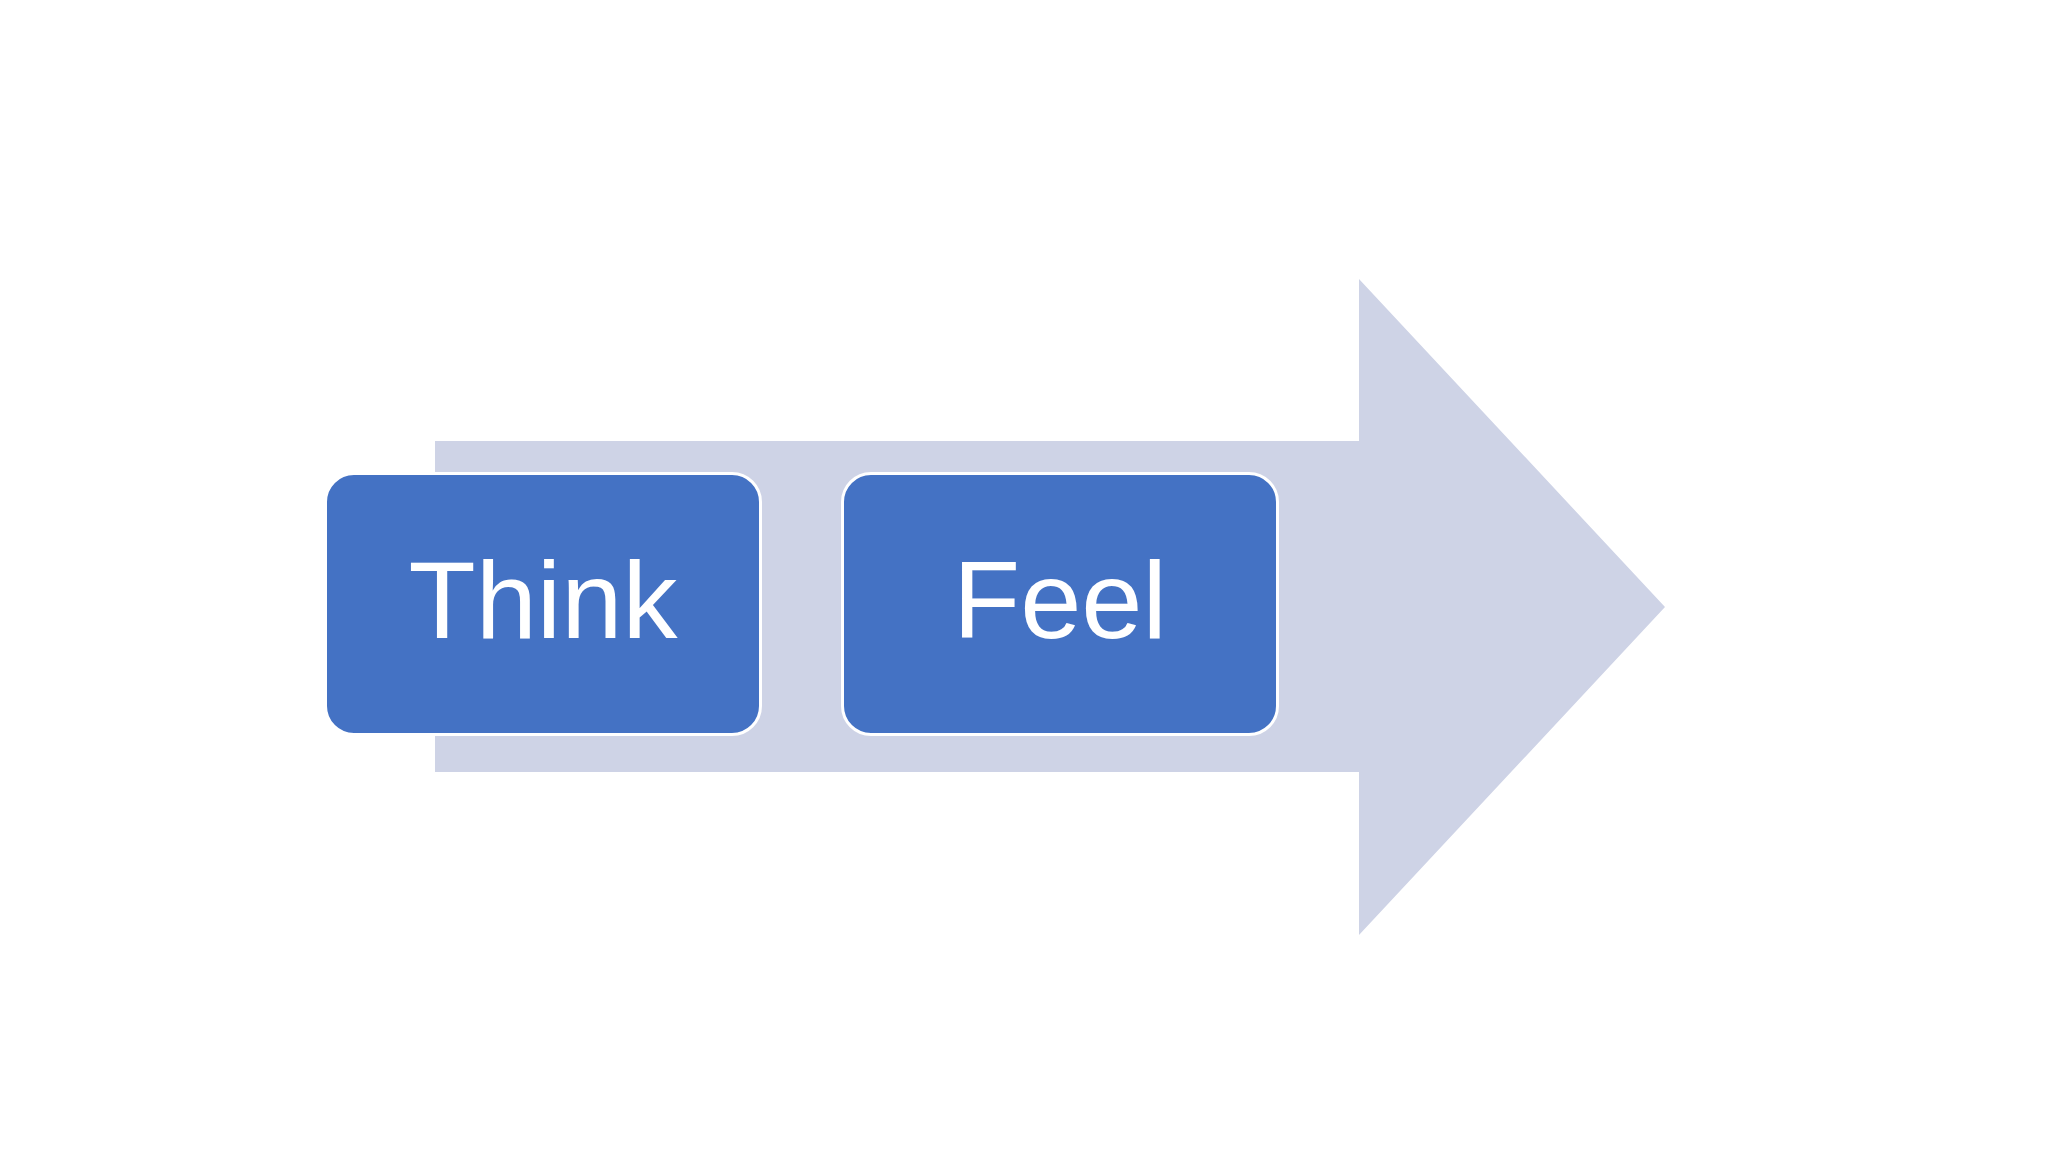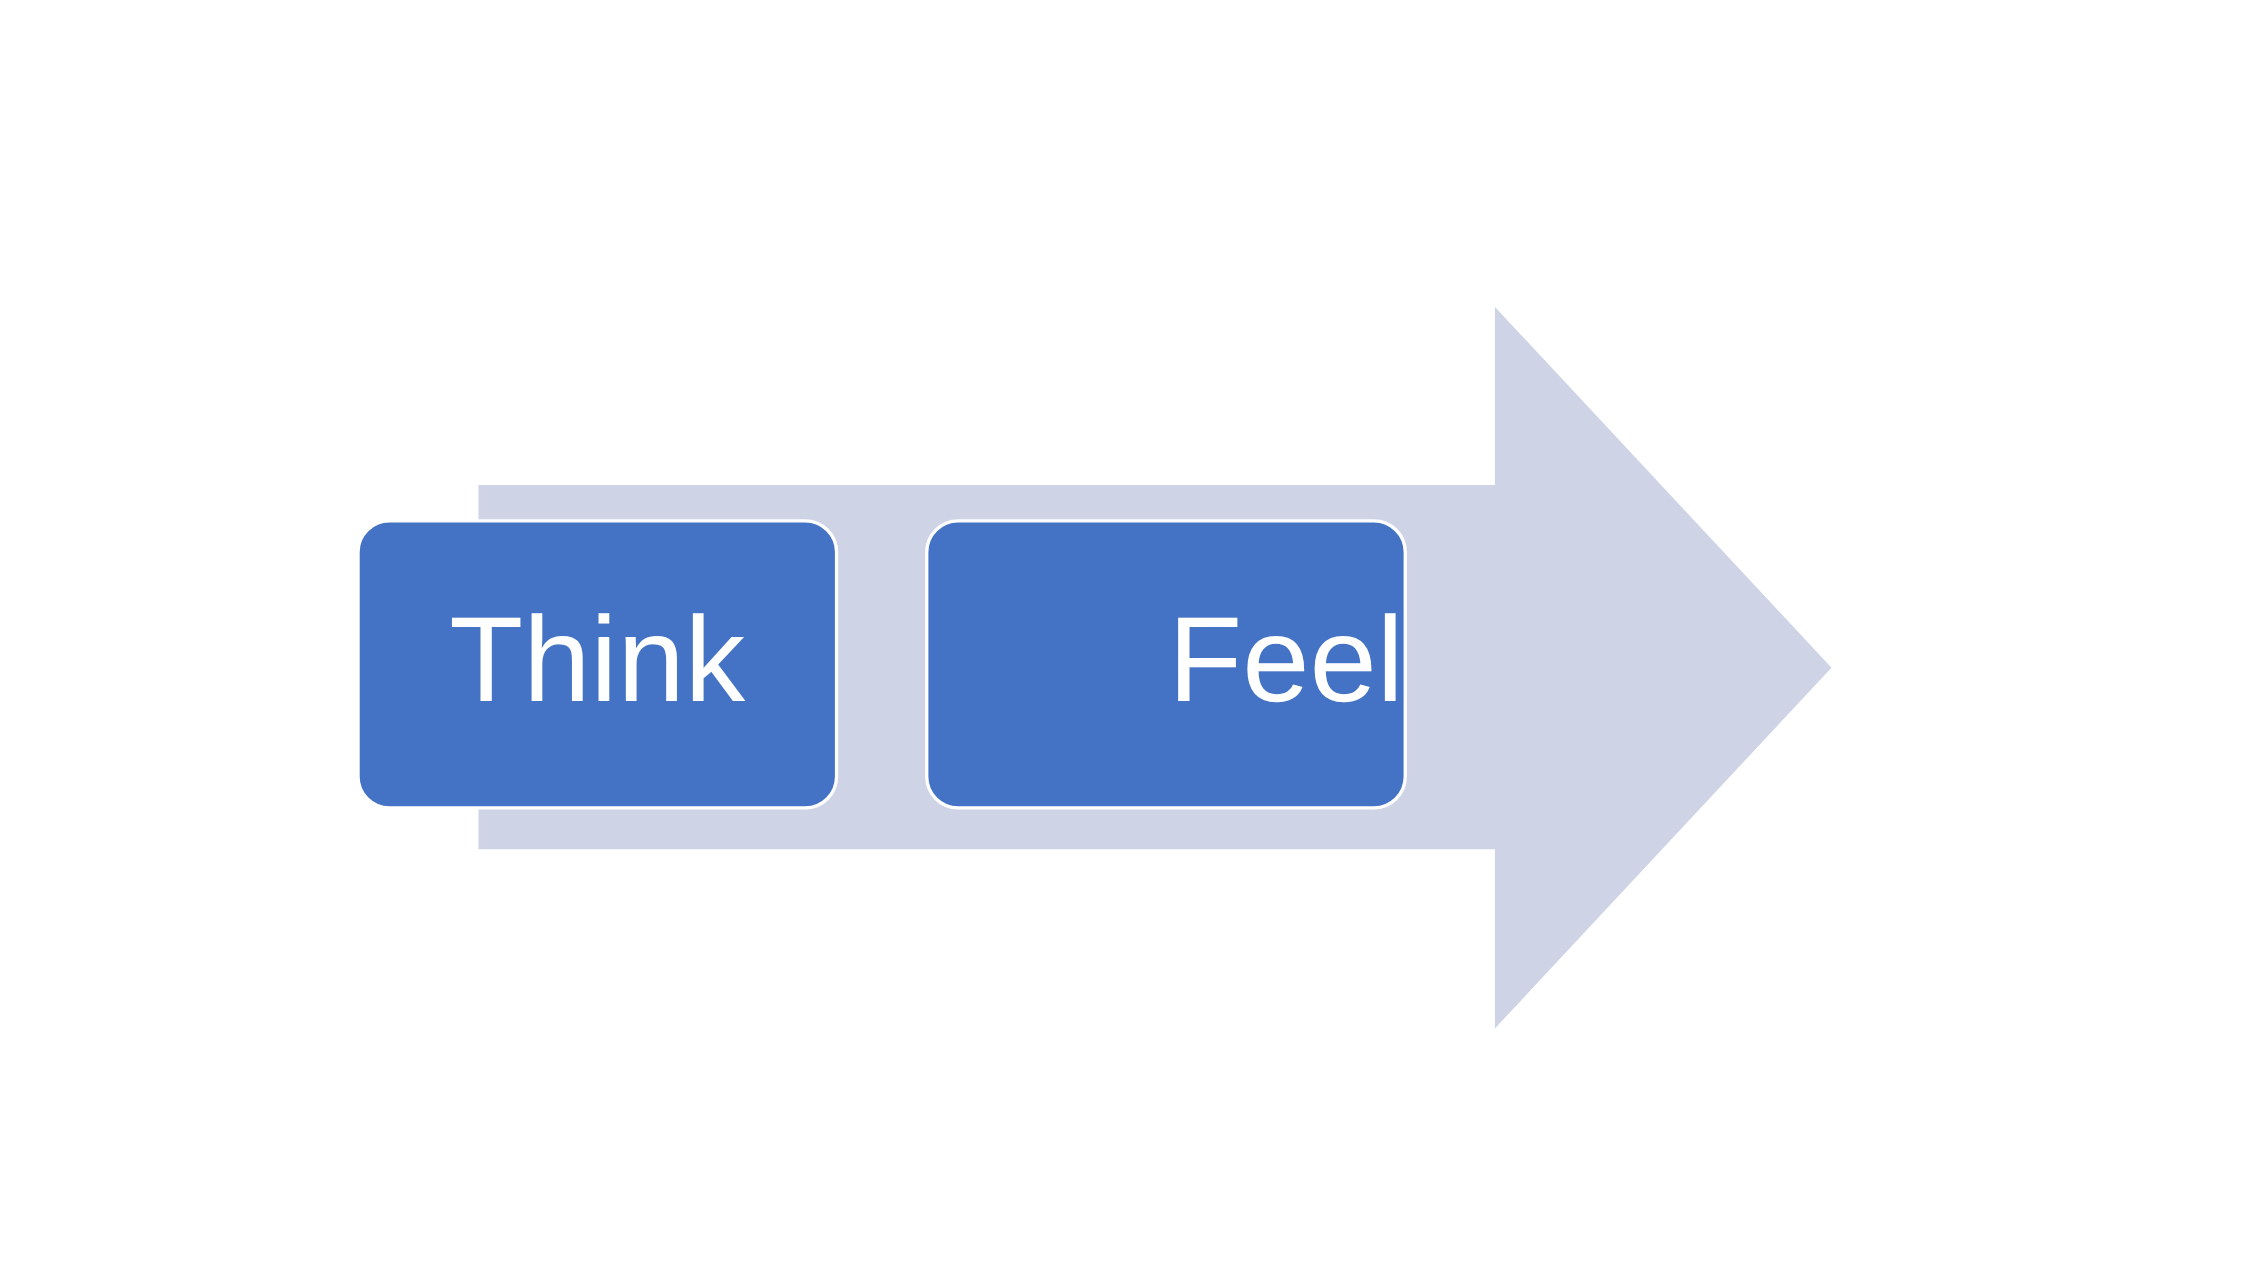--- a/index.html
+++ b/index.html
@@ -46,21 +46,21 @@
     color: var(--box-text);
     font-size: 110px;
     font-weight: 400;
     line-height: 1;
     letter-spacing: 0px;
     white-space: nowrap;
     
     transform: translateY(-4px);
   }
   .step-think { left: 324px; }
-  .step-feel  { left: 841px; justify-content: flex-end; }
+  .step-feel  { left: 841px; }
   .step-act   { left: 1357px; }
 </style>
 </head>
 <body>
 
 <div class="slide">
 
   <svg class="arrow-svg" viewBox="0 0 2048 1152" xmlns="http://www.w3.org/2000/svg" aria-hidden="true">
     <polygon points="435,441 1359,441 1359,279 1665,607 1359,935 1359,772 435,772" fill="#ced3e6"></polygon>
   </svg>

